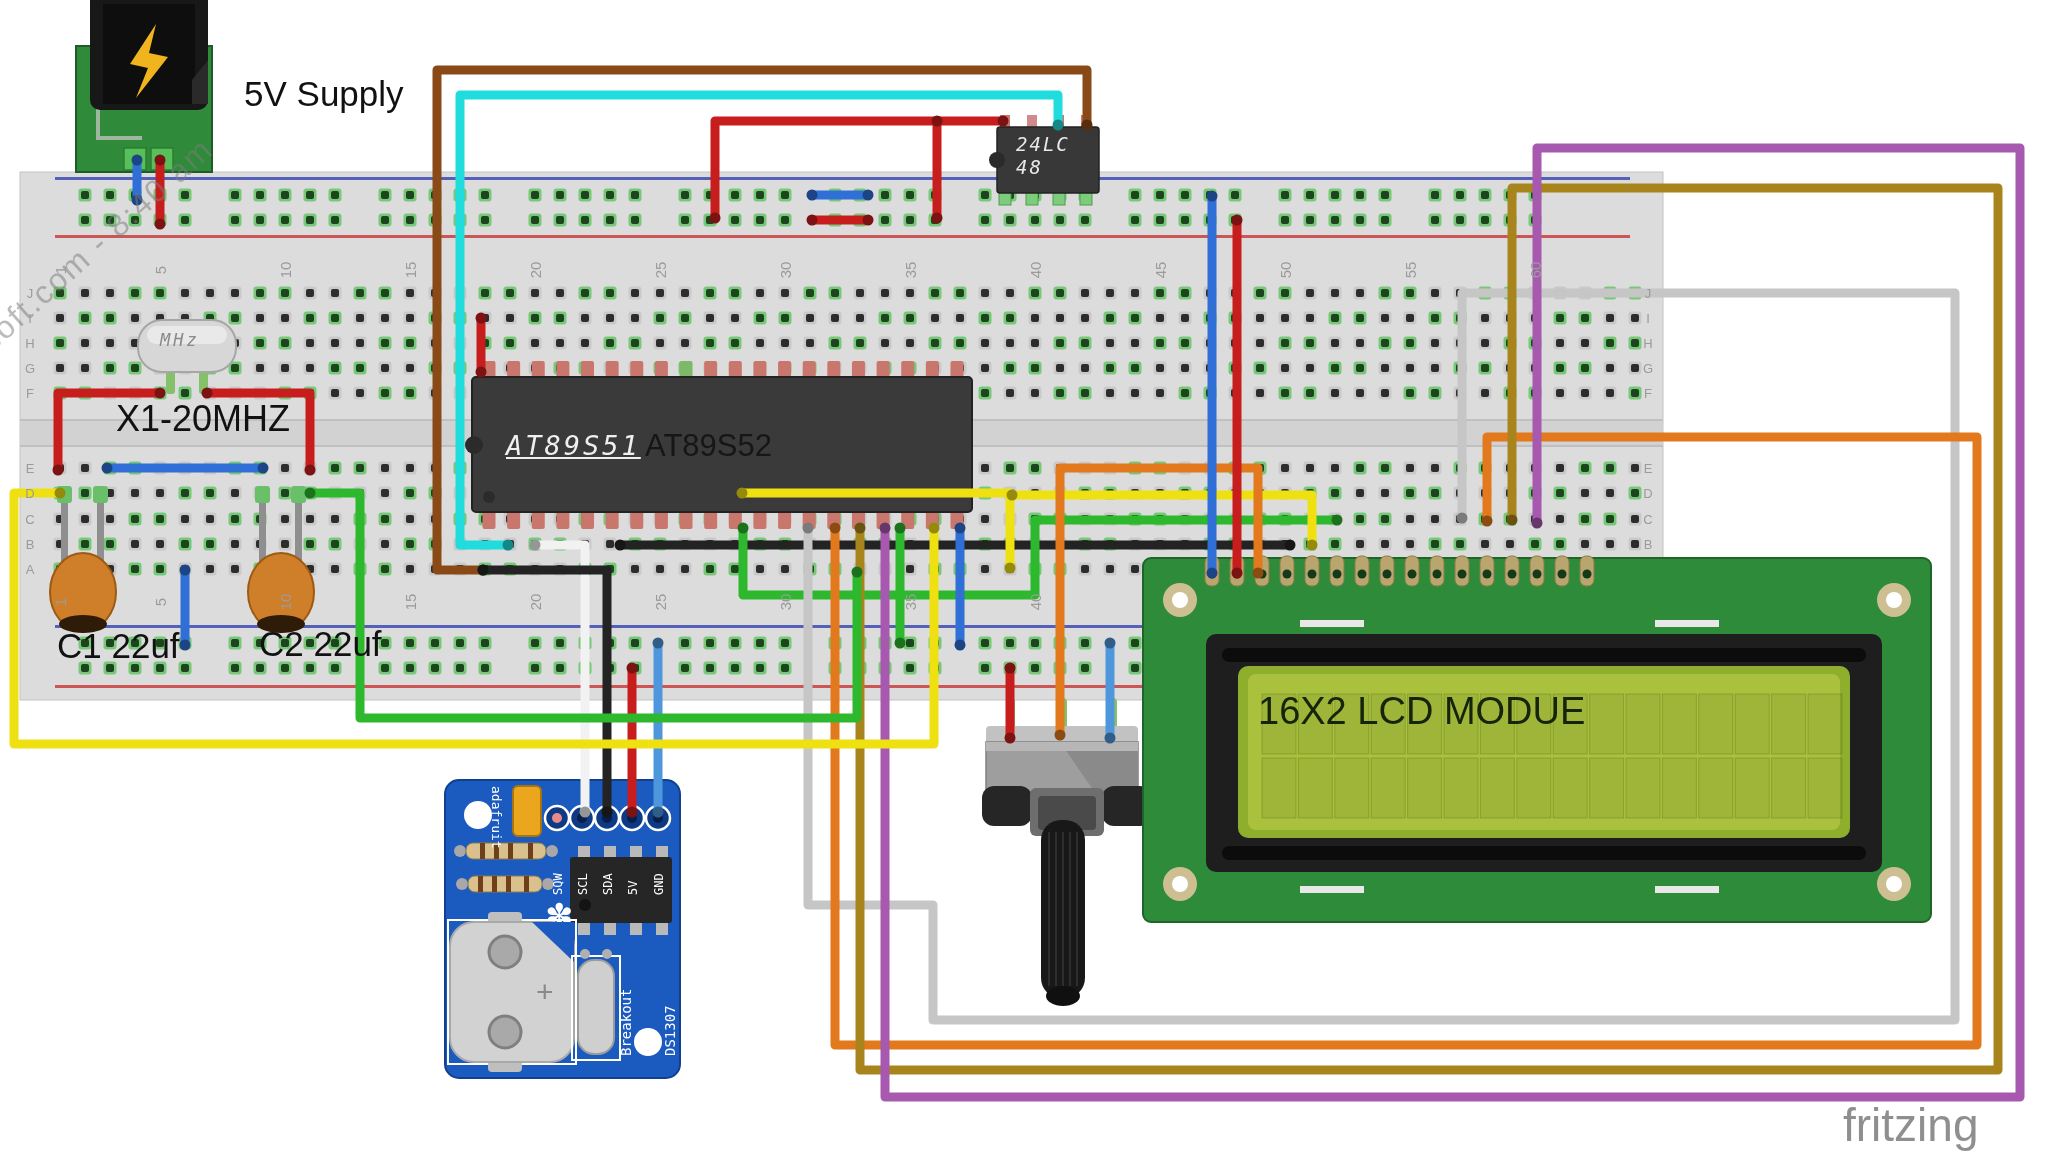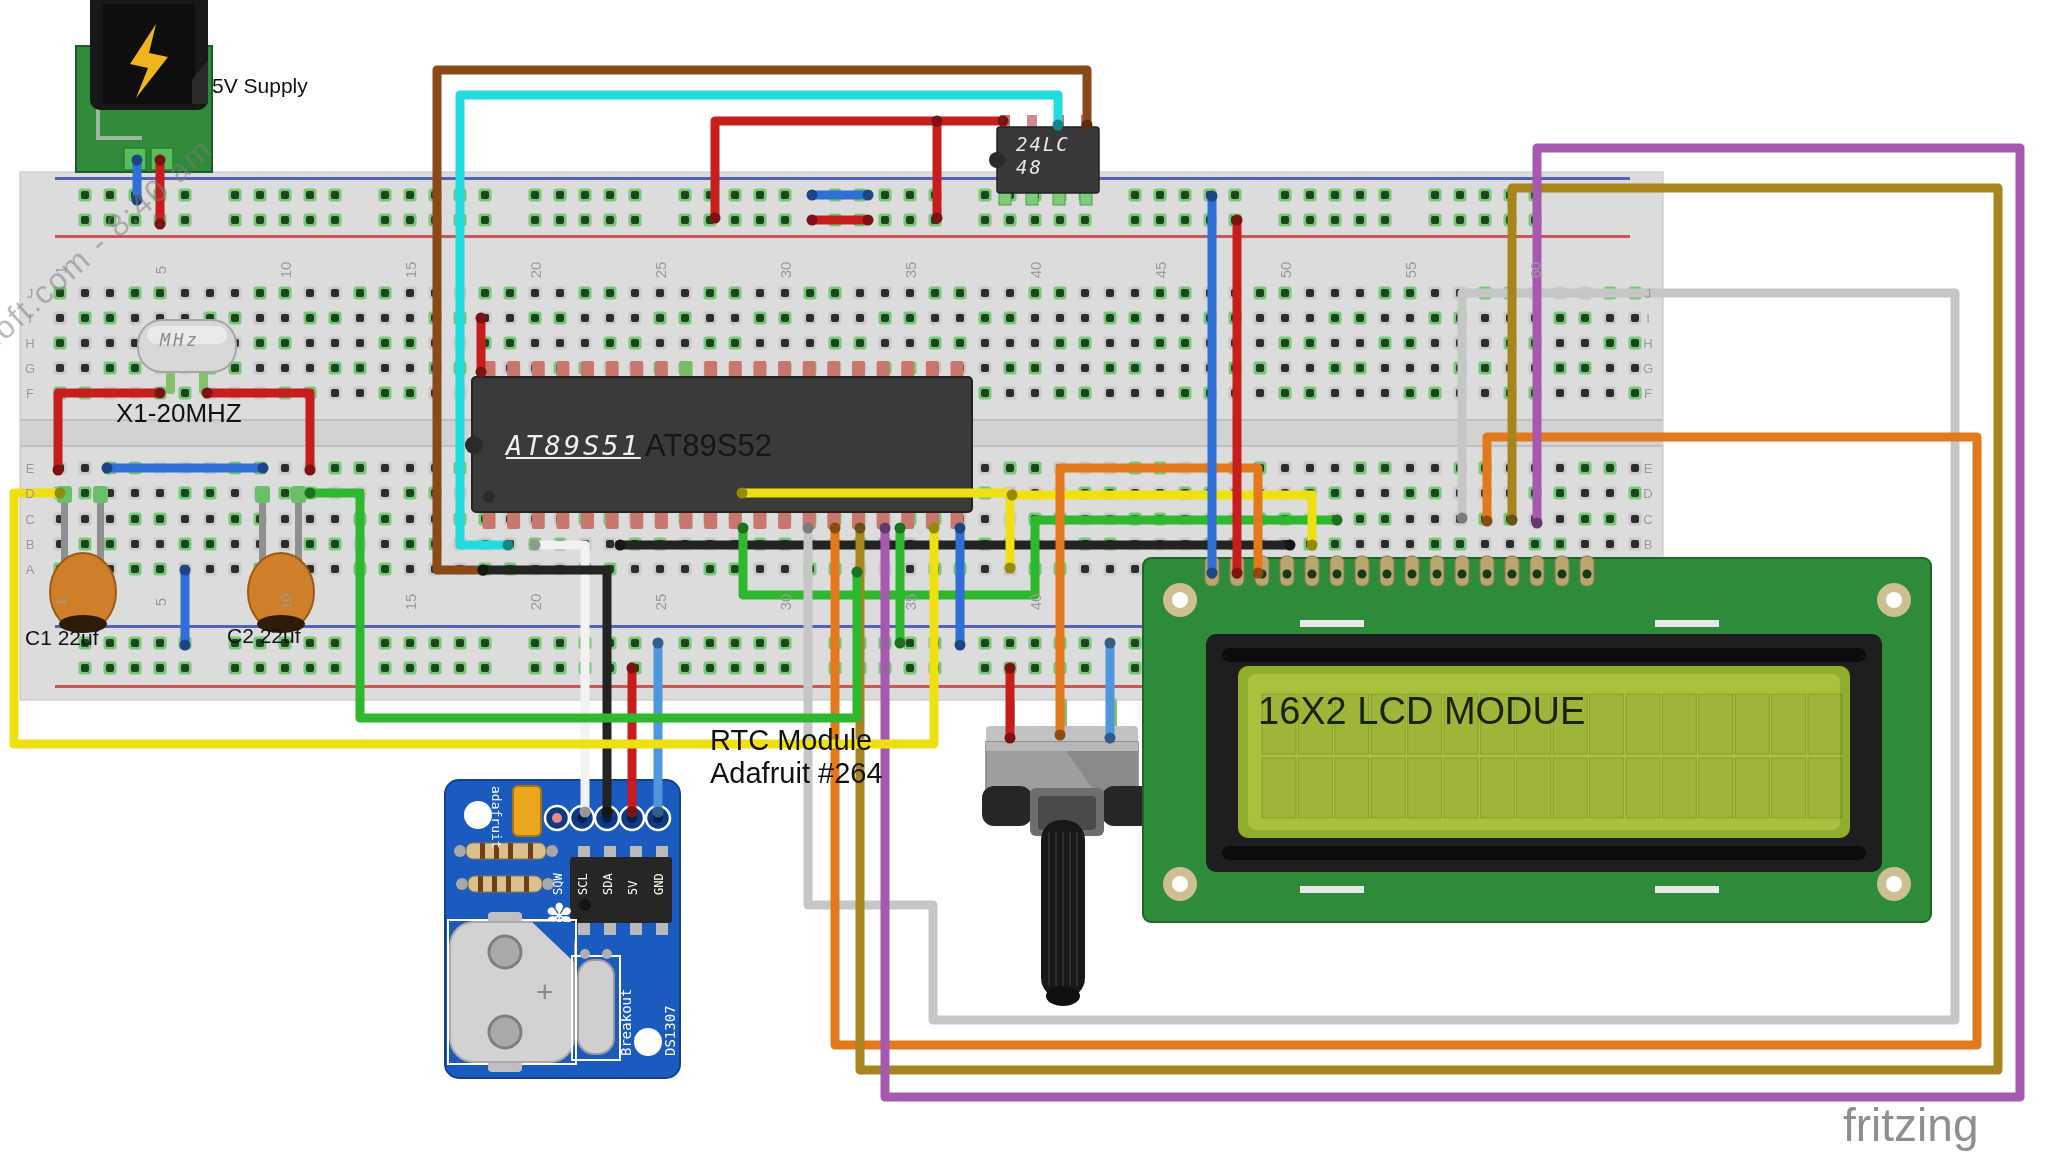--- a/index.html
+++ b/index.html
@@ -1,20 +1,20 @@
 <!DOCTYPE html>
 <html><head>
 <meta charset="utf-8">
 <style>
   html,body{margin:0;padding:0;background:#fff;}
   #stage{position:relative;width:2048px;height:1171px;background:#ffffff;overflow:hidden;
          font-family:"Liberation Sans",sans-serif;}
   #scene{position:absolute;left:0;top:0;}
   .lbl{position:absolute;color:#111;white-space:pre;}
-  .lbl-big{font-size:21px;}
+  .lbl-big{font-size:35px;margin-left:32px;}
   .watermark{position:absolute;left:-28px;top:332px;font-size:32px;color:rgba(125,125,125,.52);
              transform:rotate(-42deg);transform-origin:0 0;letter-spacing:2px;white-space:pre;}
   .fritzing{position:absolute;left:1843px;top:1098px;font-size:46px;color:#8f8f8f;
             font-family:Liberation Sans, sans-serif;letter-spacing:0px;}
   .mcu-print{position:absolute;left:506px;top:430px;font-family:"DejaVu Sans Mono",monospace;
              font-size:27px;color:#efefef;letter-spacing:3px;font-style:oblique;text-decoration:underline;}
   .mcu-name{position:absolute;left:645px;top:428px;font-size:31px;color:#161616;}
   .eeprom-print{position:absolute;font-family:"DejaVu Sans Mono",monospace;font-size:19px;
                 color:#e8e8e8;letter-spacing:2px;line-height:22px;font-style:italic;}
   .mhz{position:absolute;left:160px;top:330px;font-family:"DejaVu Sans Mono",monospace;
@@ -2018,28 +2018,27 @@
         <circle cx="1212" cy="573" r="5.5" fill="#1d4585"></circle>
         <polyline points="1237,220 1237,573" fill="none" stroke="#c81d1d" stroke-width="9" stroke-linecap="round" stroke-linejoin="round"></polyline>
         <circle cx="1237" cy="220" r="5.5" fill="#7c1212"></circle>
         <circle cx="1237" cy="573" r="5.5" fill="#7c1212"></circle>
       </g>
   </svg>
 
   <div class="watermark">soft.com - 8:40 am</div>
   <div class="lbl lbl-big" style="left:212px;top:74px;">5V Supply</div>
   <div class="mhz">MHz</div>
-  <div class="lbl" style="left:116px;top:398px;font-size:26px;">X1-20MHZ</div>
+  <div class="lbl" style="left:116px;top:398px;font-size:36px;">X1-20MHZ</div>
   <div class="lbl lbl-big" style="left:25px;top:626px;">C1 22uf</div>
   <div class="lbl lbl-big" style="left:227px;top:624px;">C2 22uf</div>
   <div class="mcu-print">AT89S51</div>
   <div class="mcu-name">AT89S52</div>
   <div class="eeprom-print" style="left:1016px;top:133px;">24LC</div>
   <div class="eeprom-print" style="left:1016px;top:156px;">48</div>
-  <div class="rtc-label"><span>RTC Module</span><br><span>Adafruit #264</span></div>
   <div class="vtext" style="left:504px;top:786px;transform:rotate(90deg);font-size:13px;">adafruit</div>
   <div class="vtext" style="left:662px;top:1056px;transform:rotate(-90deg);font-size:14px;">DS1307</div>
   <div class="vtext" style="left:640px;top:1056px;transform:rotate(-90deg);font-size:14px;">RTC</div>
   <div class="vtext" style="left:618px;top:1056px;transform:rotate(-90deg);font-size:14px;">Breakout</div>
   <div class="lcd-text">16X2 LCD MODUE</div>
   <div class="fritzing">fritzing</div>
 <div class="bb-letter" style="left: 30px; top: 293px;">J</div>
     <div class="bb-letter" style="left: 1648px; top: 293px;">J</div>
     <div class="bb-letter" style="left: 30px; top: 318px;">I</div>
     <div class="bb-letter" style="left: 1648px; top: 318px;">I</div>

